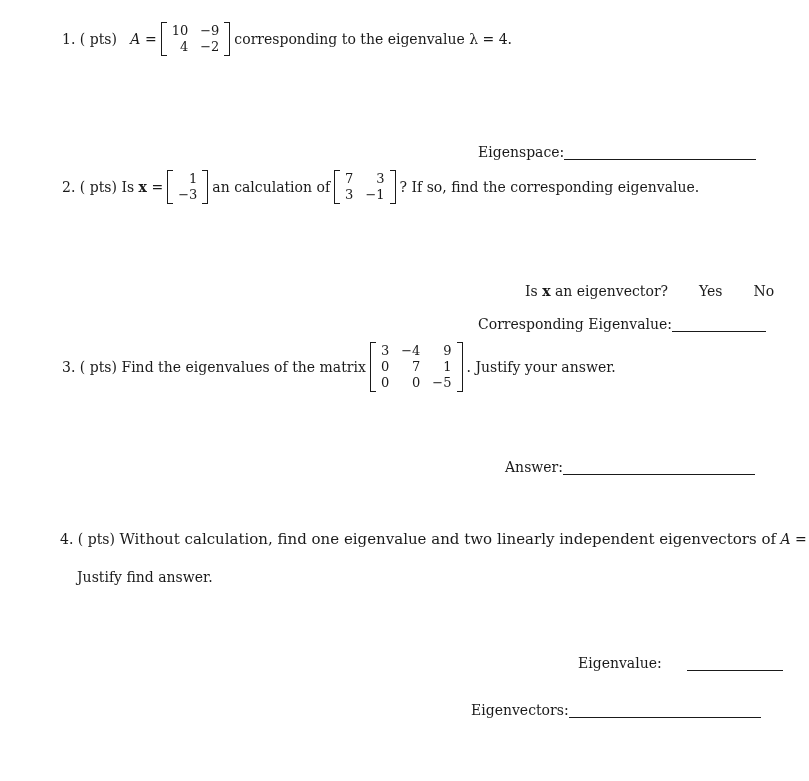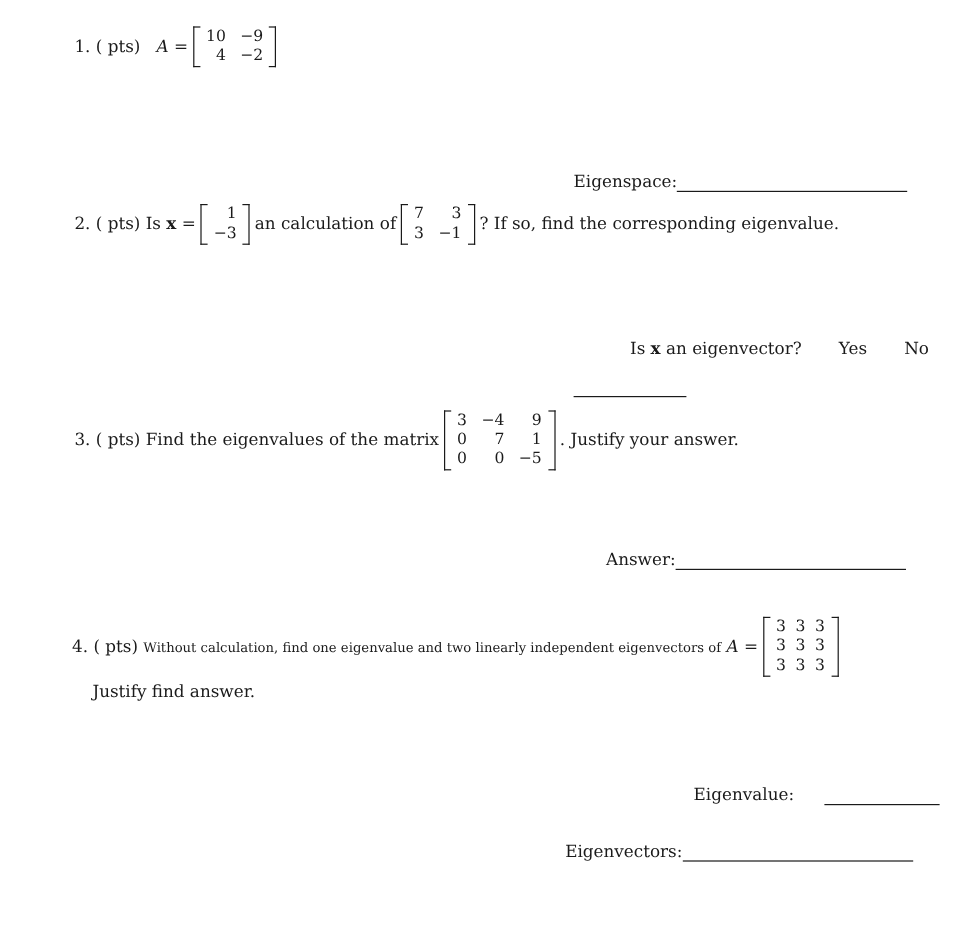--- a/index.html
+++ b/index.html
@@ -32,20 +32,21 @@
   <span class="mat">
     <span class="br l"></span>
     <span class="grid g2">
       <span>10</span>
       <span>−9</span>
       <span>4</span>
       <span>−2</span>
     </span>
     <span class="br r"></span>
   </span>
+  <span>corresponding to the eigenvalue λ = 4.</span>
 </div>
 
 <div class="abs ansrow" style="left:478px; top:144px;justify-content:center;">
   <span>Eigenspace:</span>
   <span class="blank" style="width:192px;"></span>
 </div>
 
 <div class="abs line" style="left:62px; top:170px;">
   <span>2.</span>&nbsp;
   <span>( pts)</span>&nbsp;
@@ -78,20 +79,21 @@
   <span>Is</span>
   <b class="vec">x</b>
   <span>an eigenvector?</span>
   <span style="display:inline-block; width:22px;"></span>
   <span>Yes</span>
   <span style="display:inline-block; width:22px;"></span>
   <span>No</span>
 </div>
 
 <div class="abs ansrow" style="left:478px; top:316px;">
+  <span>Corresponding Eigenvalue:</span>
   <span class="blank" style="width:94px;"></span>
 </div>
 
 <div class="abs line" style="left:62px; top:342px;">
   <span>3.</span>&nbsp;
   <span>( pts)</span>&nbsp;
   <span>Find the eigenvalues of the matrix</span>
   <span class="mat">
     <span class="br l"></span>
     <span class="grid g3">
@@ -111,21 +113,21 @@
 </div>
 
 <div class="abs ansrow" style="left:505px; top:459px;">
   <span>Answer:</span>
   <span class="blank" style="width:192px;"></span>
 </div>
 
 <div class="abs line" style="left:60px; top:514px;">
   <span>4.</span>&nbsp;
   <span>( pts)</span>&nbsp;
-  <span style="font-size:11px;">Without calculation, find one eigenvalue and two linearly independent eigenvectors of</span>&nbsp;
+  <span style="font-size:15px;">Without calculation, find one eigenvalue and two linearly independent eigenvectors of</span>&nbsp;
   <i class="var">A</i>&nbsp;
   <span>=</span>
   <span class="mat">
     <span class="br l"></span>
     <span class="grid g3" style="column-gap:8px;">
       <span>3</span>
       <span>3</span>
       <span>3</span>
       <span>3</span>
       <span>3</span>

